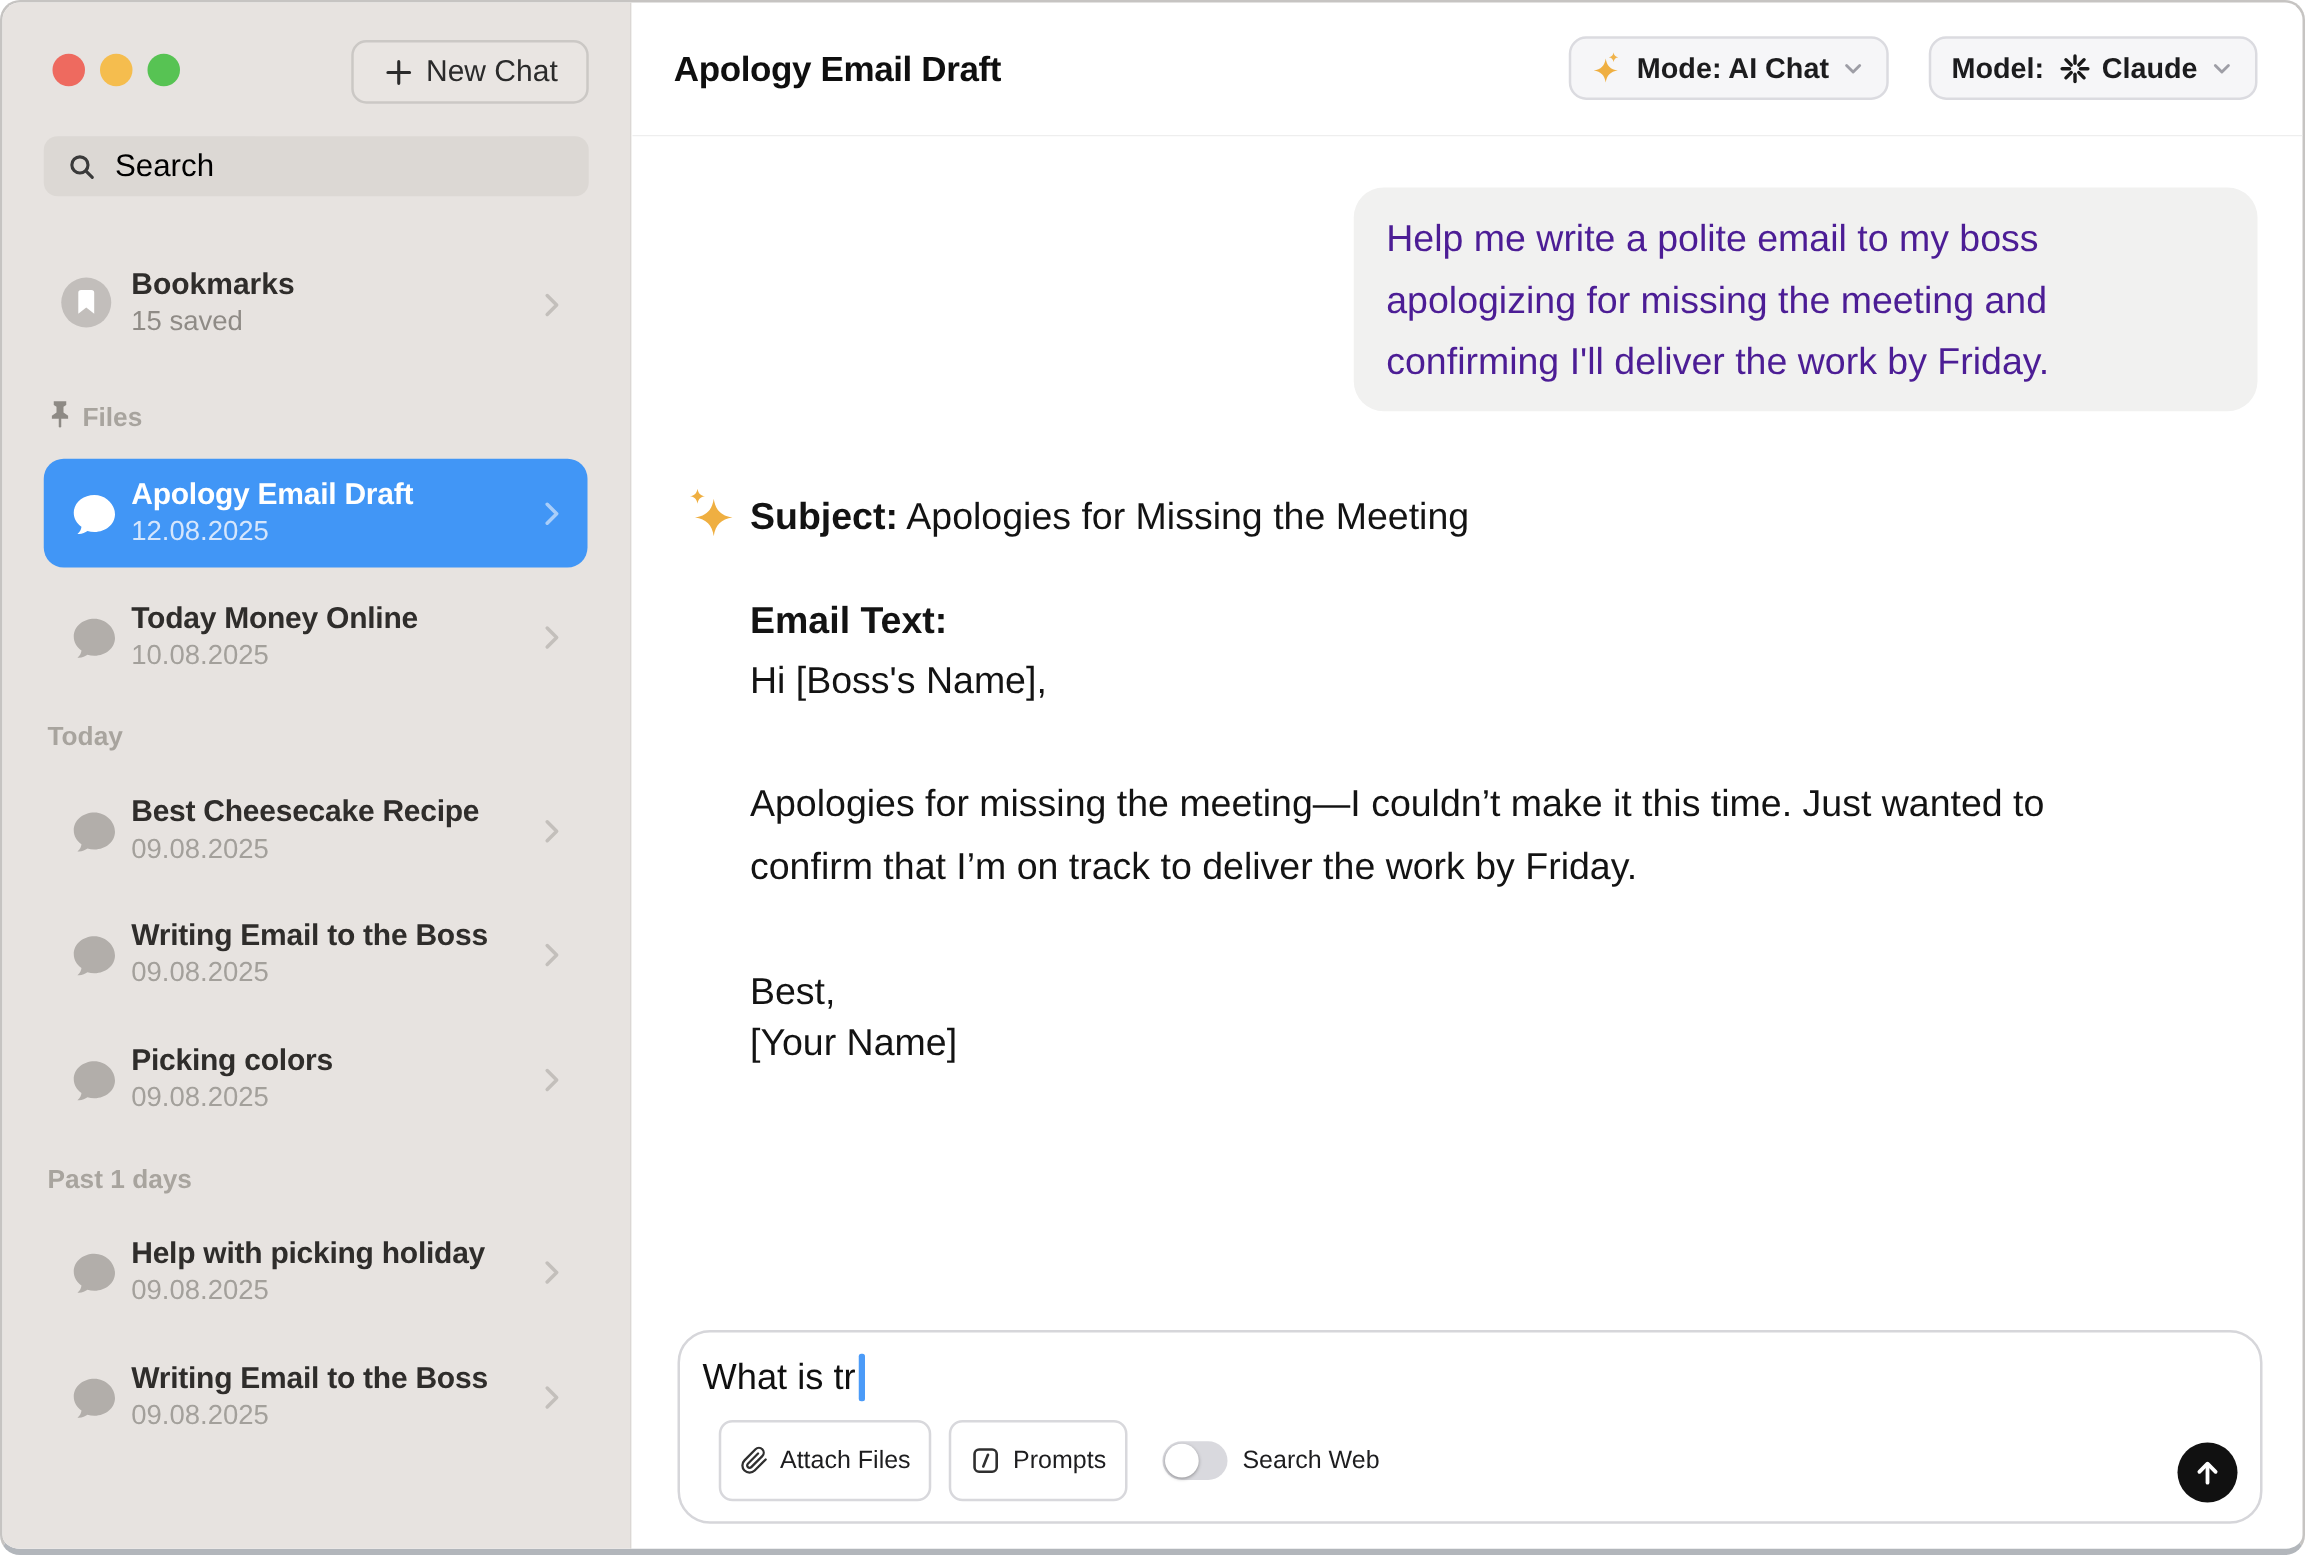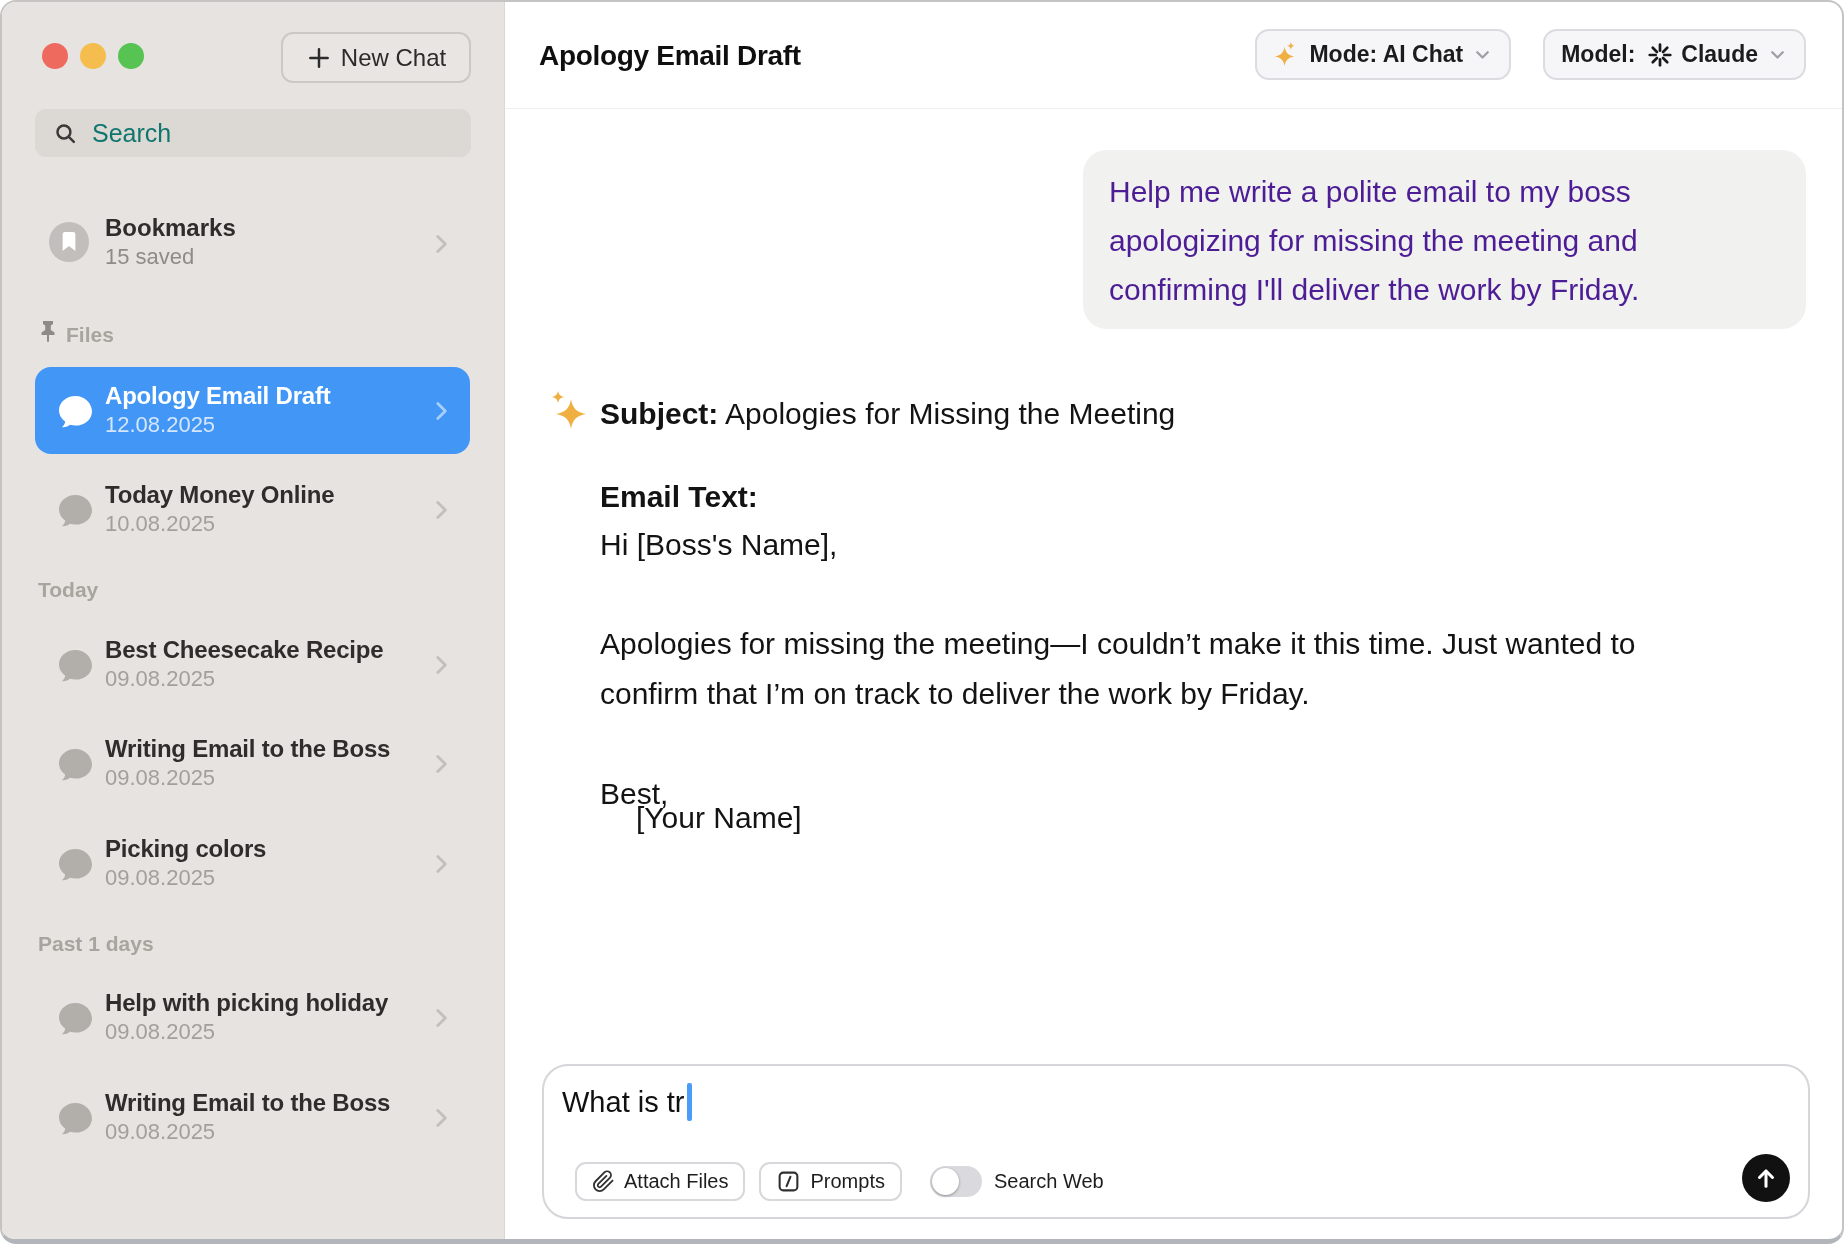--- a/index.html
+++ b/index.html
@@ -23,21 +23,21 @@
   .new-chat {
     position:absolute; left:279px; top:30px; width:190px; height:51px;
     border:2px solid #cbc8c5; border-radius:12px; background:#e9e5e2;
     display:flex; align-items:center; justify-content:center; gap:9px;
     font-size:24px; font-weight:500; color:#2b2b2b; cursor:default;
   }
   .search {
     position:absolute; left:33px; top:107px; width:436px; height:48px;
     background:#dcd8d4; border-radius:11px;
     display:flex; align-items:center; gap:14px; padding-left:18px;
-    font-size:25px; color:#0f766e;
+    font-size:25px; color:#000000;
   }
   .bm-row { position:absolute; left:33px; top:212px; width:435px; height:60px; }
   .bm-icon {
     position:absolute; left:14px; top:8px; width:40px; height:40px; border-radius:50%;
     background:#c2bebb; display:flex; align-items:center; justify-content:center;
   }
   .bm-title { position:absolute; left:70px; top:0px;  font-size:24px; font-weight:700; color:#2f2d2b; line-height:28px; }
   .bm-sub   { position:absolute; left:70px; top:30px; font-size:22px; color:#8f8b86; line-height:26px; }
 
   .sec-label { position:absolute; left:36px; font-size:21px; font-weight:700; color:#a8a49e; line-height:26px; }
@@ -80,33 +80,33 @@
   }
   .bubble div { white-space:nowrap; }
 
   .ai-sparkle { position:absolute; left:546px; top:387px; width:42px; height:46px; }
   .ai-line { position:absolute; left:598px; height:48px; line-height:48px; font-size:30px; color:#131313; white-space:nowrap; }
   .ai-subject { top:388px; }
   .ai-emailtext { top:471px; font-weight:700; }
   .ai-greeting { top:519px; }
   .ai-body { top:617px; height:100px; line-height:50px; }
   .ai-signoff { top:768px; }
-  .ai-name { top:792px;margin-left:36px; }
+  .ai-name { top:809px; }
   .b { font-weight:700; }
 
   
   .composer {
     position:absolute; left:540px; top:1062px; width:1268px; height:155px;
     border:2px solid #d6d6da; border-radius:26px; background:#ffffff;
   }
   .composer-input { position:absolute; left:18px; top:17px; font-size:29px; color:#101010; display:flex; align-items:center; }
   .caret { display:inline-block; width:5px; height:38px; background:#4b9bf8; border-radius:2px; margin-left:3px; }
   .ctrl-row { position:absolute; left:31px; bottom:16px; display:flex; align-items:center; gap:14px; }
   .ctrl-btn {
-    height:39px; border:2px solid #d8d8dc; border-radius:11px; background:#ffffff;
+    height:65px; border:2px solid #d8d8dc; border-radius:11px; background:#ffffff;
     display:flex; align-items:center; gap:9px; padding:0 15px;
     font-size:20px; color:#1d1d1f; cursor:default; white-space:nowrap;text-align:center;
   }
   .toggle { position:relative; width:52px; height:31px; border-radius:16px; background:#d9d9de; margin-left:14px; cursor:default; }
   .knob { position:absolute; left:2px; top:2px; width:27px; height:27px; border-radius:50%; background:#ffffff; box-shadow:0 1px 3px rgba(0,0,0,0.35); }
   .toggle-label { font-size:20px; color:#1d1d1f; margin-left:-2px; }
   .send-btn {
     position:absolute; right:18px; bottom:15px; width:48px; height:48px; border-radius:50%;
     background:#111111; display:flex; align-items:center; justify-content:center; cursor:default;
   }

